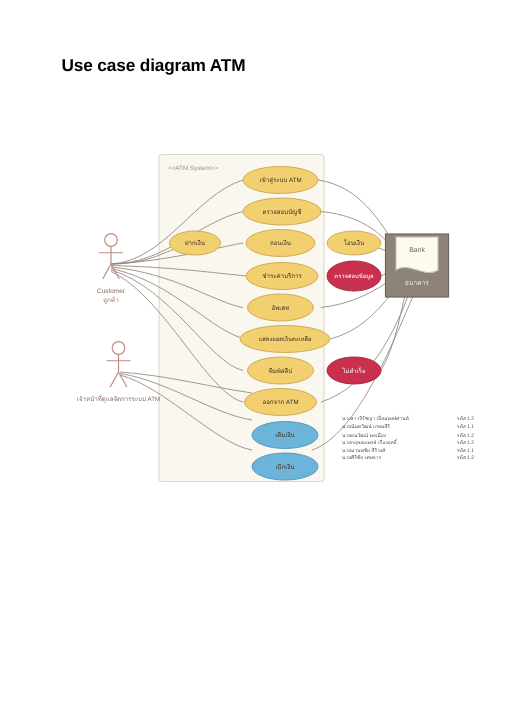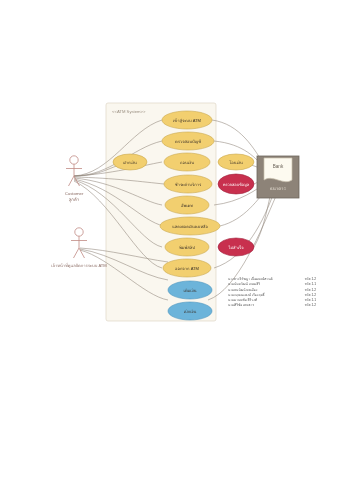--- a/index.html
+++ b/index.html
@@ -63,20 +63,21 @@
     stroke: #8d8378;
     stroke-width: 0.55;
     fill: none;
   }
 </style>
 </head>
 <body>
 
 <div id="page">
 
+  <div id="doc-title">Use case diagram ATM</div>
 
   <div id="diagram-wrap">
     <svg id="diagram-svg" width="280" height="225" viewBox="0 0 280 225" xmlns="http://www.w3.org/2000/svg">
 
       <rect x="66" y="3" width="110" height="218" rx="2" ry="2" fill="#faf7ef" stroke="#ded6c6" stroke-width="0.7"></rect>
       <text class="sys-label" x="72" y="13" font-size="4.2">&lt;&lt;ATM System&gt;&gt;</text>
 
       <g>
         <path class="assoc" d="M34,76 C70,74 90,30 122,20"></path>
         <path class="assoc" d="M34,76 C70,76 92,48 122,41"></path>

